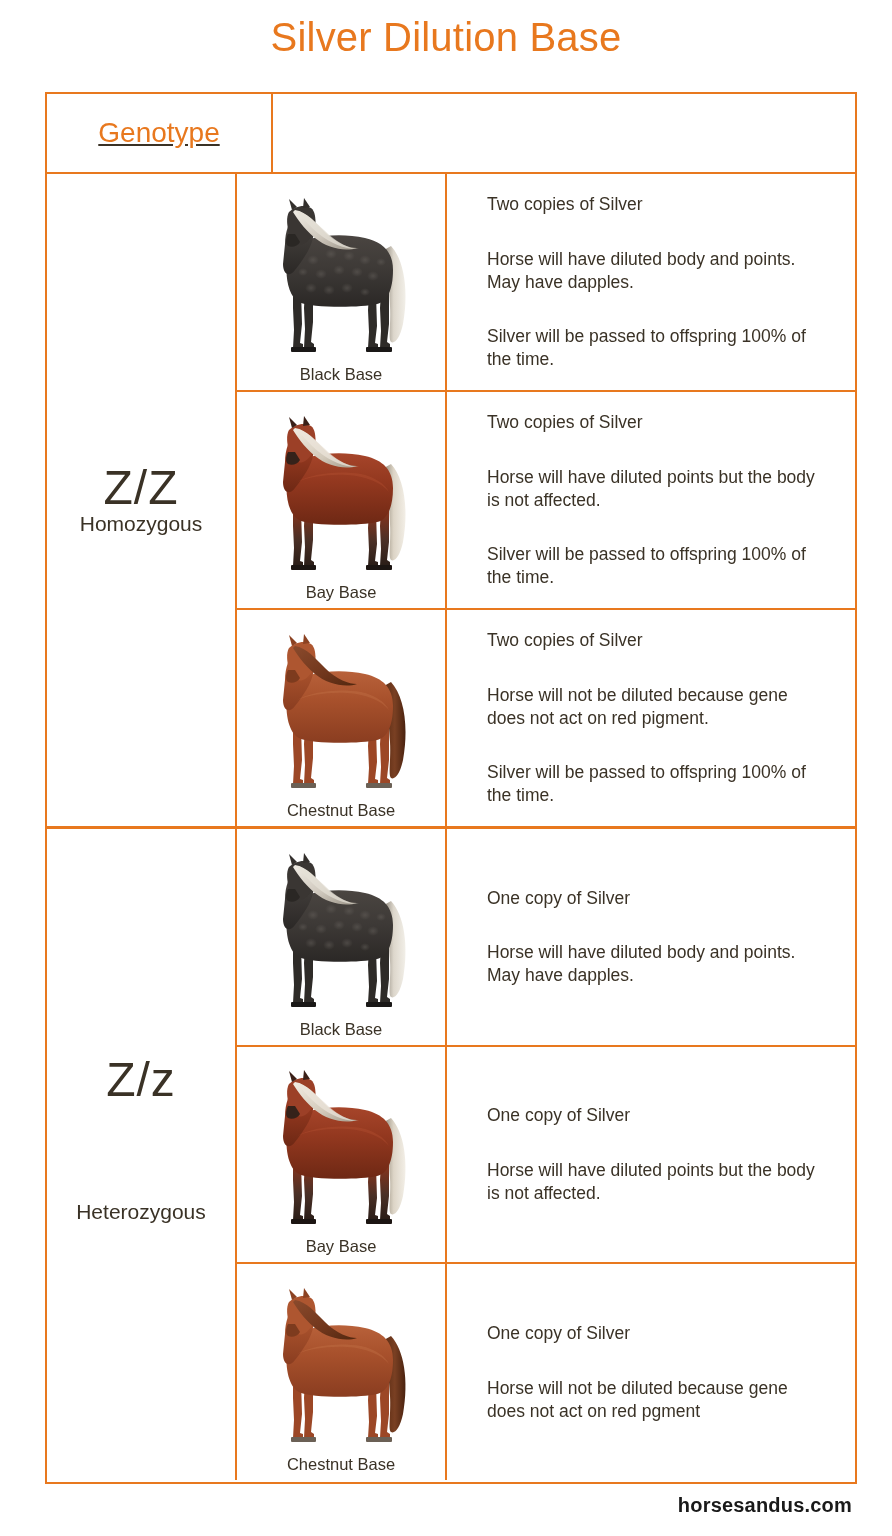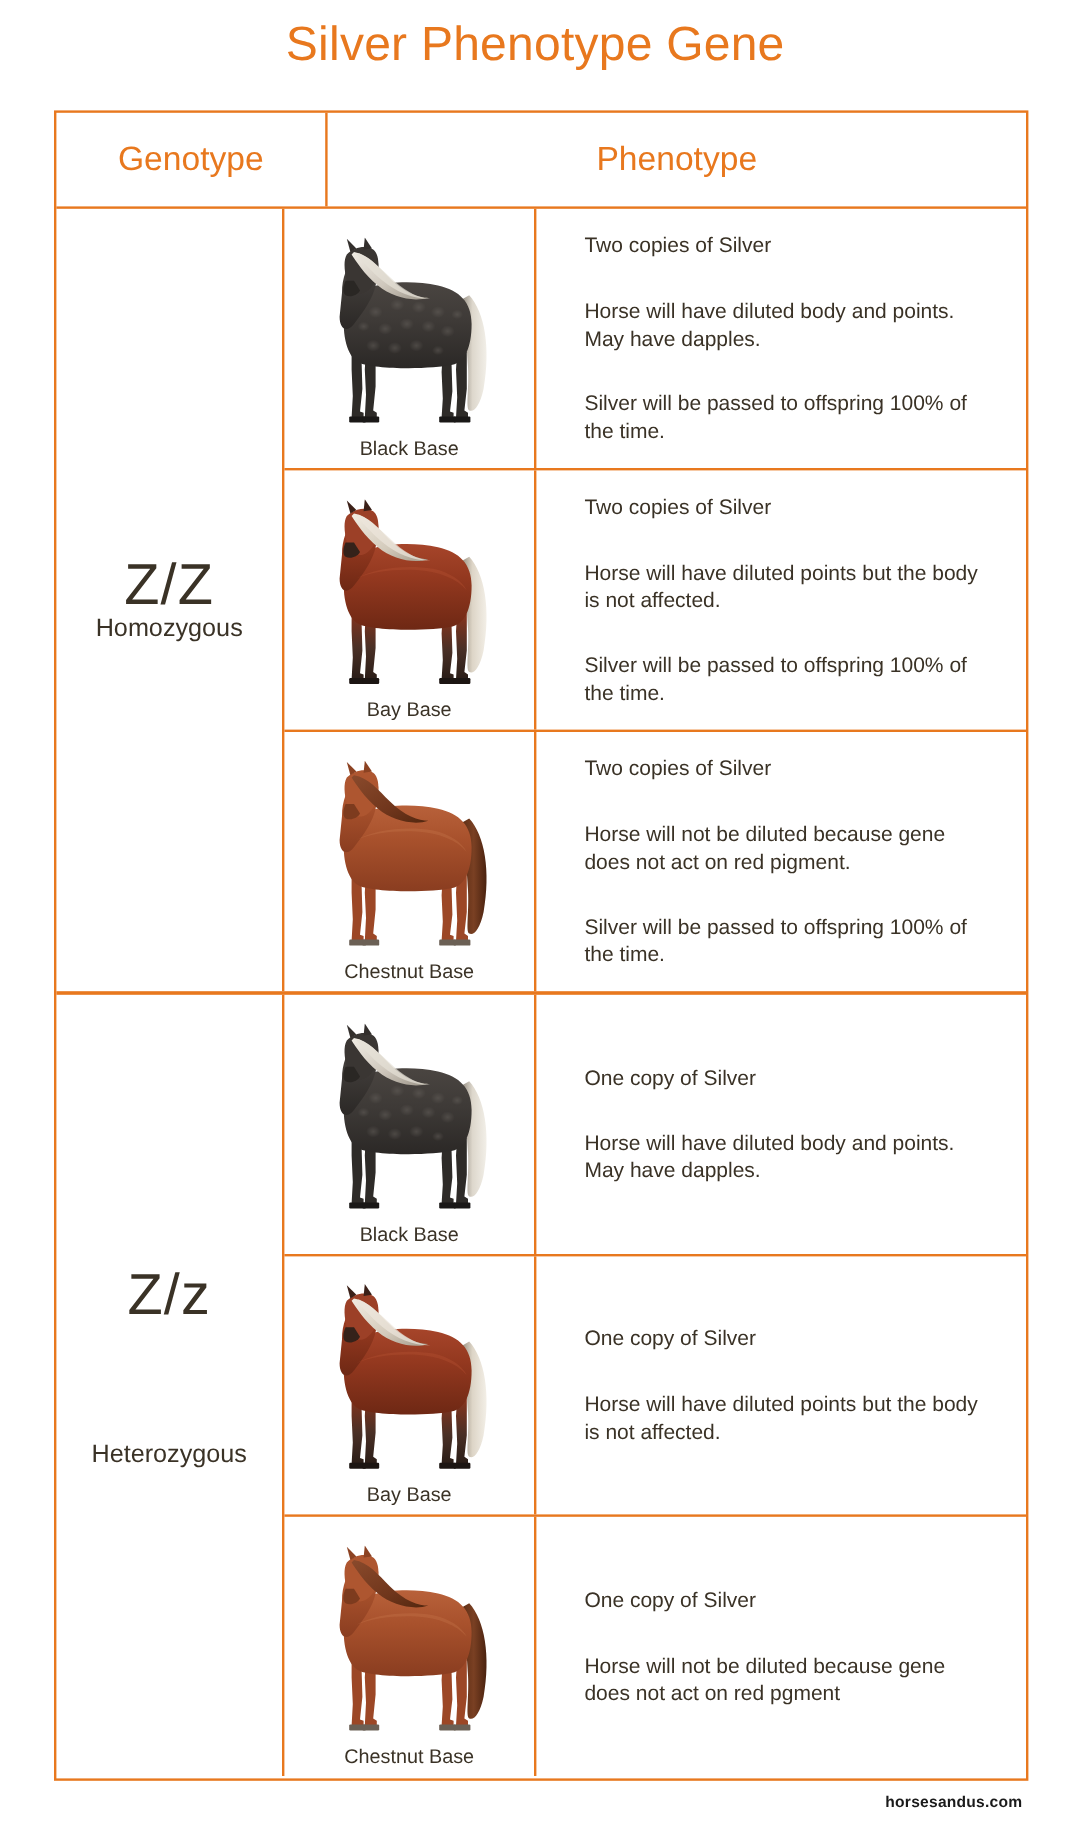--- a/index.html
+++ b/index.html
@@ -46,20 +46,21 @@
     border-bottom: 2px solid #E8781E;
     box-sizing: border-box;
   }
   .head-geno {
     width: 226px;
     border-right: 2px solid #E8781E;
     box-sizing: border-box;
     display: flex;
     align-items: center;
     justify-content: center;
+    text-decoration: underline;
   }
   .head-pheno {
     flex: 1;
     display: flex;
     align-items: center;
     justify-content: center;
   }
   .head-text {
     color: #E8781E;
     font-size: 28px;
@@ -148,42 +149,39 @@
     line-height: 1.30;
     color: #3a3226;
   }
   .txt-cell p + p { margin-top: 16px; }
 
   
   .footer {
     position: absolute;
     right: 40px;
     top: 1494px;
-    font-size: 13px;
+    font-size: 20px;
     font-weight: bold;
     color: #1a1a1a;
     letter-spacing: 0.2px;
   }
 
   
   .horse-svg { display: block; }
 </style>
 </head>
 <body>
 
-<div class="title">Silver Phenotype Gene</div>
+<div class="title">Silver Dilution Base</div>
 
 <div class="table-wrap">
 
   <div class="head-row">
     <div class="head-geno">
       <span class="head-text">Genotype</span>
-    </div>
-    <div class="head-pheno">
-      <span class="head-text">Phenotype</span>
     </div>
   </div>
 
   <div class="geno-block first">
     <div class="geno-cell">
       <span class="geno-code">Z/Z</span>
       <span class="geno-word">Homozygous</span>
     </div>
     <div class="rows-col">
 

